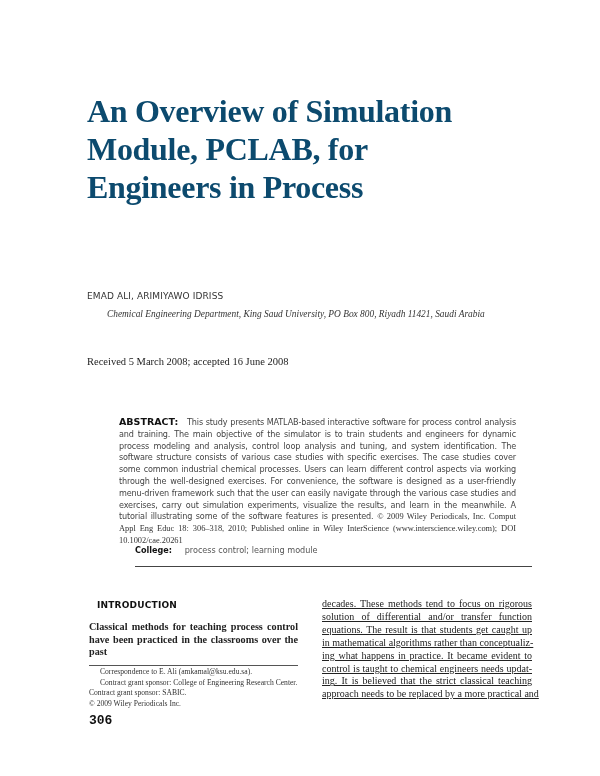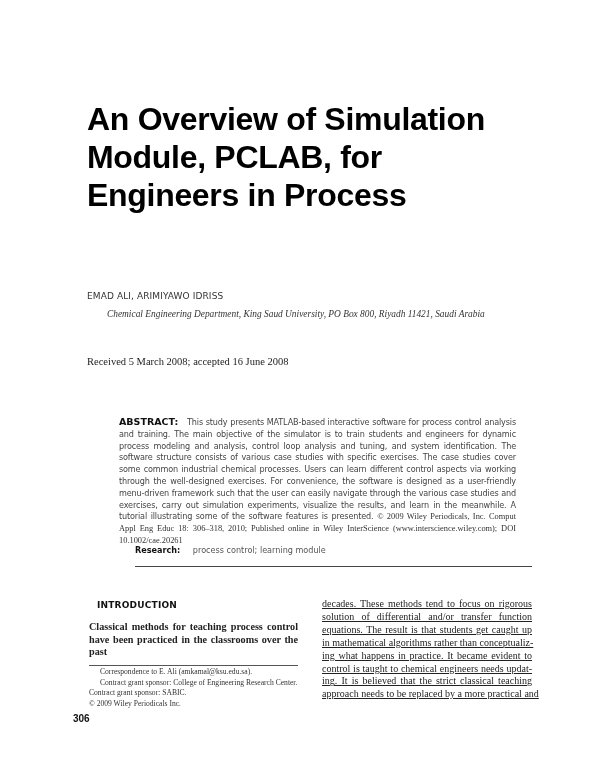--- a/index.html
+++ b/index.html
@@ -1,23 +1,23 @@
 <!DOCTYPE html>
 <html><head>
 <meta charset="utf-8">
 <style>
   html, body { margin: 0; padding: 0; background: #ffffff; }
   body { width: 600px; height: 776px; position: relative; overflow: hidden; color: #1a1a1a; }
   .abs { position: absolute; }
 
   .title {
-    left: 87px; top: 100px; width: 440px;
-    font-family: Liberation Sans, sans-serif; font-weight: bold;
+    left: 87px; top: 92px; width: 440px;
+    font-family: Liberation Serif, serif; font-weight: bold;
     font-size: 32px; line-height: 38px; letter-spacing: -0.3px;
-    color: #000000;
+    color: #0c4a6e;
   }
   .title .tline { display: block; white-space: nowrap; }
 
   .authors {
     left: 87px; top: 291px;
     font-family: "DejaVu Sans", sans-serif; font-size: 9px; letter-spacing: 0.1px; color: #333;
   }
   .affil {
     left: 87px; top: 309px;
     font-family: "Liberation Serif", serif; font-style: italic; font-size: 9.4px; color: #333;
@@ -65,22 +65,22 @@
   .intro-right .rline { display: block; text-align: justify; text-align-last: justify; white-space: nowrap; }
 
   .rule2 { left: 89px; top: 665px; width: 209px; height: 0; border-top: 1px solid #555; }
   .footnotes {
     left: 89px; top: 667px; width: 212px;
     font-family: "Liberation Serif", serif; font-size: 7.6px; line-height: 10.6px; color: #333;
   }
   .footnotes .fn { display: block; white-space: nowrap; }
   .footnotes .ind { padding-left: 11px; }
   .page-num {
-    left: 73px; top: 713px;
-    font-family: Liberation Sans, sans-serif; font-weight: bold; font-size: 10px; color: #111;
+    left: 89px; top: 713px;
+    font-family: Liberation Mono, monospace; font-weight: bold; font-size: 13px; color: #111;
   }
 </style>
 </head>
 <body>
 
 <div class="abs title">
   <span class="tline">An Overview of Simulation</span>
   <span class="tline">Module, PCLAB, for</span>
   <span class="tline">Engineers in Process</span>
 </div>
@@ -89,21 +89,21 @@
 <div class="abs affil">Chemical Engineering Department, King Saud University, PO Box 800, Riyadh 11421, Saudi Arabia</div>
 <div class="abs received">Received 5 March 2008; accepted 16 June 2008</div>
 
 <div class="abs abstract">
   <span class="lbl">ABSTRACT:</span>
   <span>This study presents MATLAB-based interactive software for process control analysis and training. The main objective of the simulator is to train students and engineers for dynamic process modeling and analysis, control loop analysis and tuning, and system identification. The software structure consists of various case studies with specific exercises. The case studies cover some common industrial chemical processes. Users can learn different control aspects via working through the well-designed exercises. For convenience, the software is designed as a user-friendly menu-driven framework such that the user can easily navigate through the various case studies and exercises, carry out simulation experiments, visualize the results, and learn in the meanwhile. A tutorial illustrating some of the software features is presented.</span>
   <span class="cite">© 2009 Wiley Periodicals, Inc. Comput Appl Eng Educ 18: 306–318, 2010; Published online in Wiley InterScience (www.interscience.wiley.com); DOI 10.1002/cae.20261</span>
 </div>
 
 <div class="abs keywords">
-  <span class="lbl">Research:</span>
+  <span class="lbl">College:</span>
   <span>process control; learning module</span>
 </div>
 <div class="abs rule1"></div>
 
 <div class="abs intro-heading">INTRODUCTION</div>
 <div class="abs intro-left">Classical methods for teaching process control have been practiced in the classrooms over the past</div>
 
 <div class="abs intro-right">
   <span class="rline">decades. These methods tend to focus on rigorous</span>
   <span class="rline">solution of differential and/or transfer function</span>

